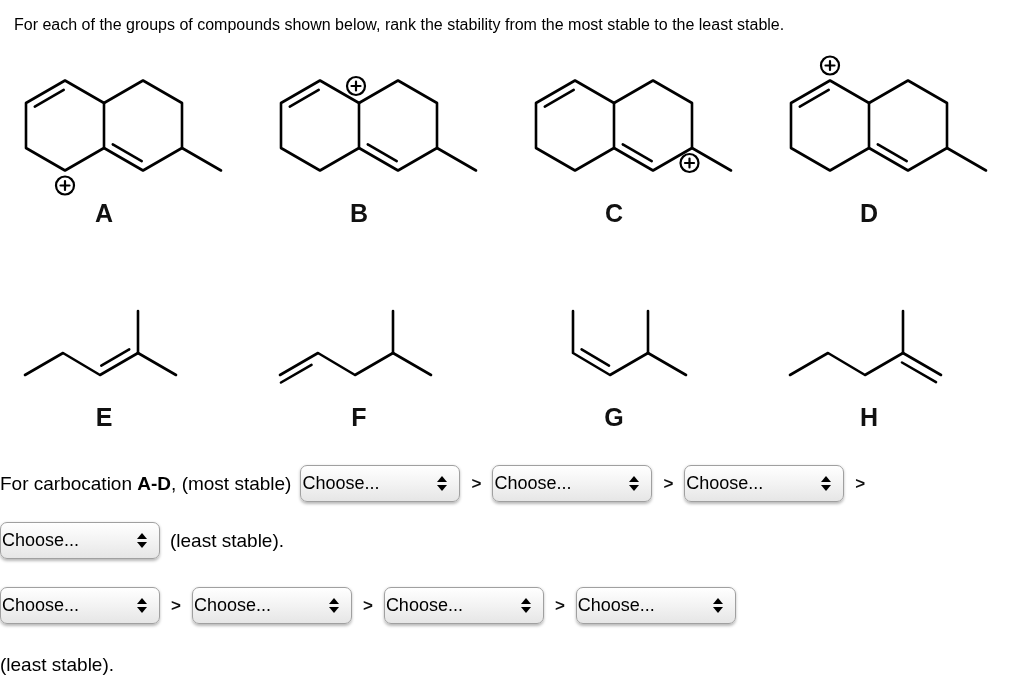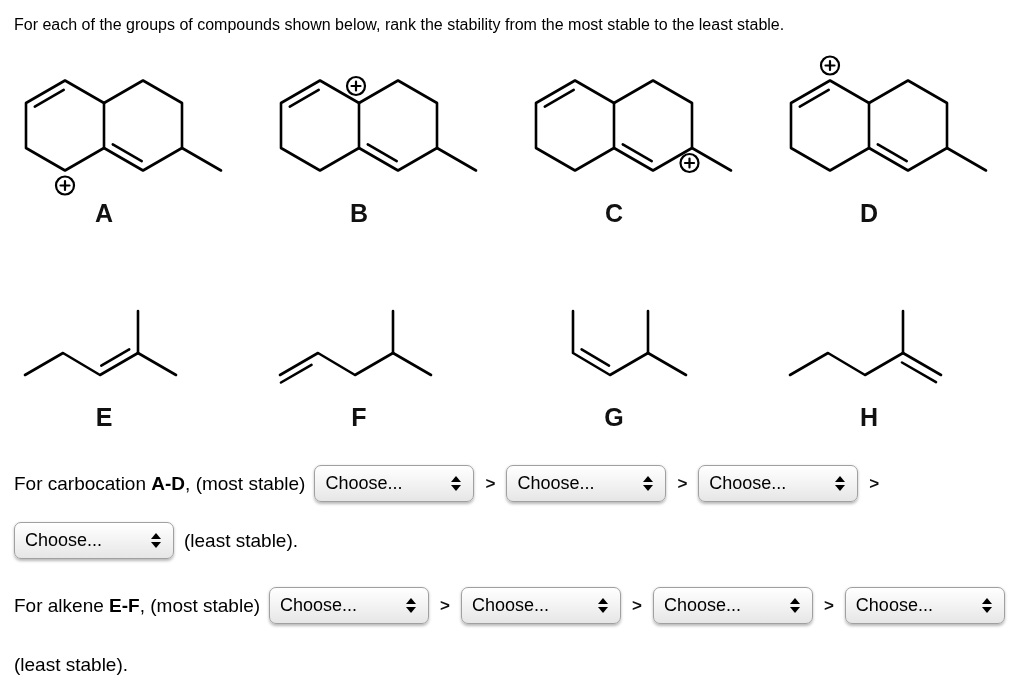--- a/index.html
+++ b/index.html
@@ -23,38 +23,38 @@
     font-size:25px;font-weight:bold;line-height:28px;color:#111;
   }
   .row1 .mol-label{margin-top:-4px;}
   .row2 .mol-label{margin-top:-4px;}
 
   .bond{stroke:#000;stroke-width:2.6;fill:none;stroke-linecap:round;stroke-linejoin:round;}
   .charge circle{fill:#fff;stroke:#000;stroke-width:2.2;}
   .charge path{stroke:#000;stroke-width:2.2;fill:none;stroke-linecap:round;}
 
   .form-row{
-    display:flex;align-items:center;margin-left:14px;
+    display:flex;align-items:center;
     font-size:19px;white-space:nowrap;
   }
   .form-row.r1{margin-top:34px;}
   .form-row.r2{margin-top:20px;}
   .form-row.r3{margin-top:28px;}
   .form-row.r4{margin-top:30px;}
   .prompt{margin-right:9px;}
   .prompt b{font-weight:bold;}
   .after-text{margin-left:10px;}
 
   .choose{
     width:160px;height:37px;flex:0 0 160px;box-sizing:border-box;
     border:1px solid #a0a0a0;border-radius:7px;
     background:linear-gradient(180deg,#ffffff 0%,#f3f3f3 50%,#e6e6e6 100%);
     box-shadow:0 1.5px 3px rgba(0,0,0,0.28);
     display:flex;align-items:center;justify-content:space-between;
-    padding:0 12px 0 10px;
+    padding:0 12px 0 1px;
     font-size:18px;color:#000;cursor:default;
   }
   .sep{
     margin:0 11px;font-size:17px;font-weight:700;color:#111;
   }
   .sep.trailing{margin-right:0;}
   .arrows{display:flex;flex-direction:column;align-items:center;row-gap:3px;}
   .tri-up{width:0;height:0;border-left:5px solid transparent;border-right:5px solid transparent;border-bottom:6px solid #000;}
   .tri-down{width:0;height:0;border-left:5px solid transparent;border-right:5px solid transparent;border-top:6px solid #000;}
 </style>
@@ -203,21 +203,20 @@
     <span>Choose...</span>
     <span class="arrows">
         <span class="tri-up"></span>
         <span class="tri-down"></span>
       </span>
   </div>
   <span class="after-text">(least stable).</span>
 </div>
 
 <div class="form-row r3">
-  <span class="prompt"><span>For alkene</span> <b>E-F</b><span>, (most stable)</span></span>
 
   <div class="choose">
     <span>Choose...</span>
     <span class="arrows">
         <span class="tri-up"></span>
         <span class="tri-down"></span>
       </span>
   </div>
   <span class="sep">&gt;</span>
   <div class="choose">

